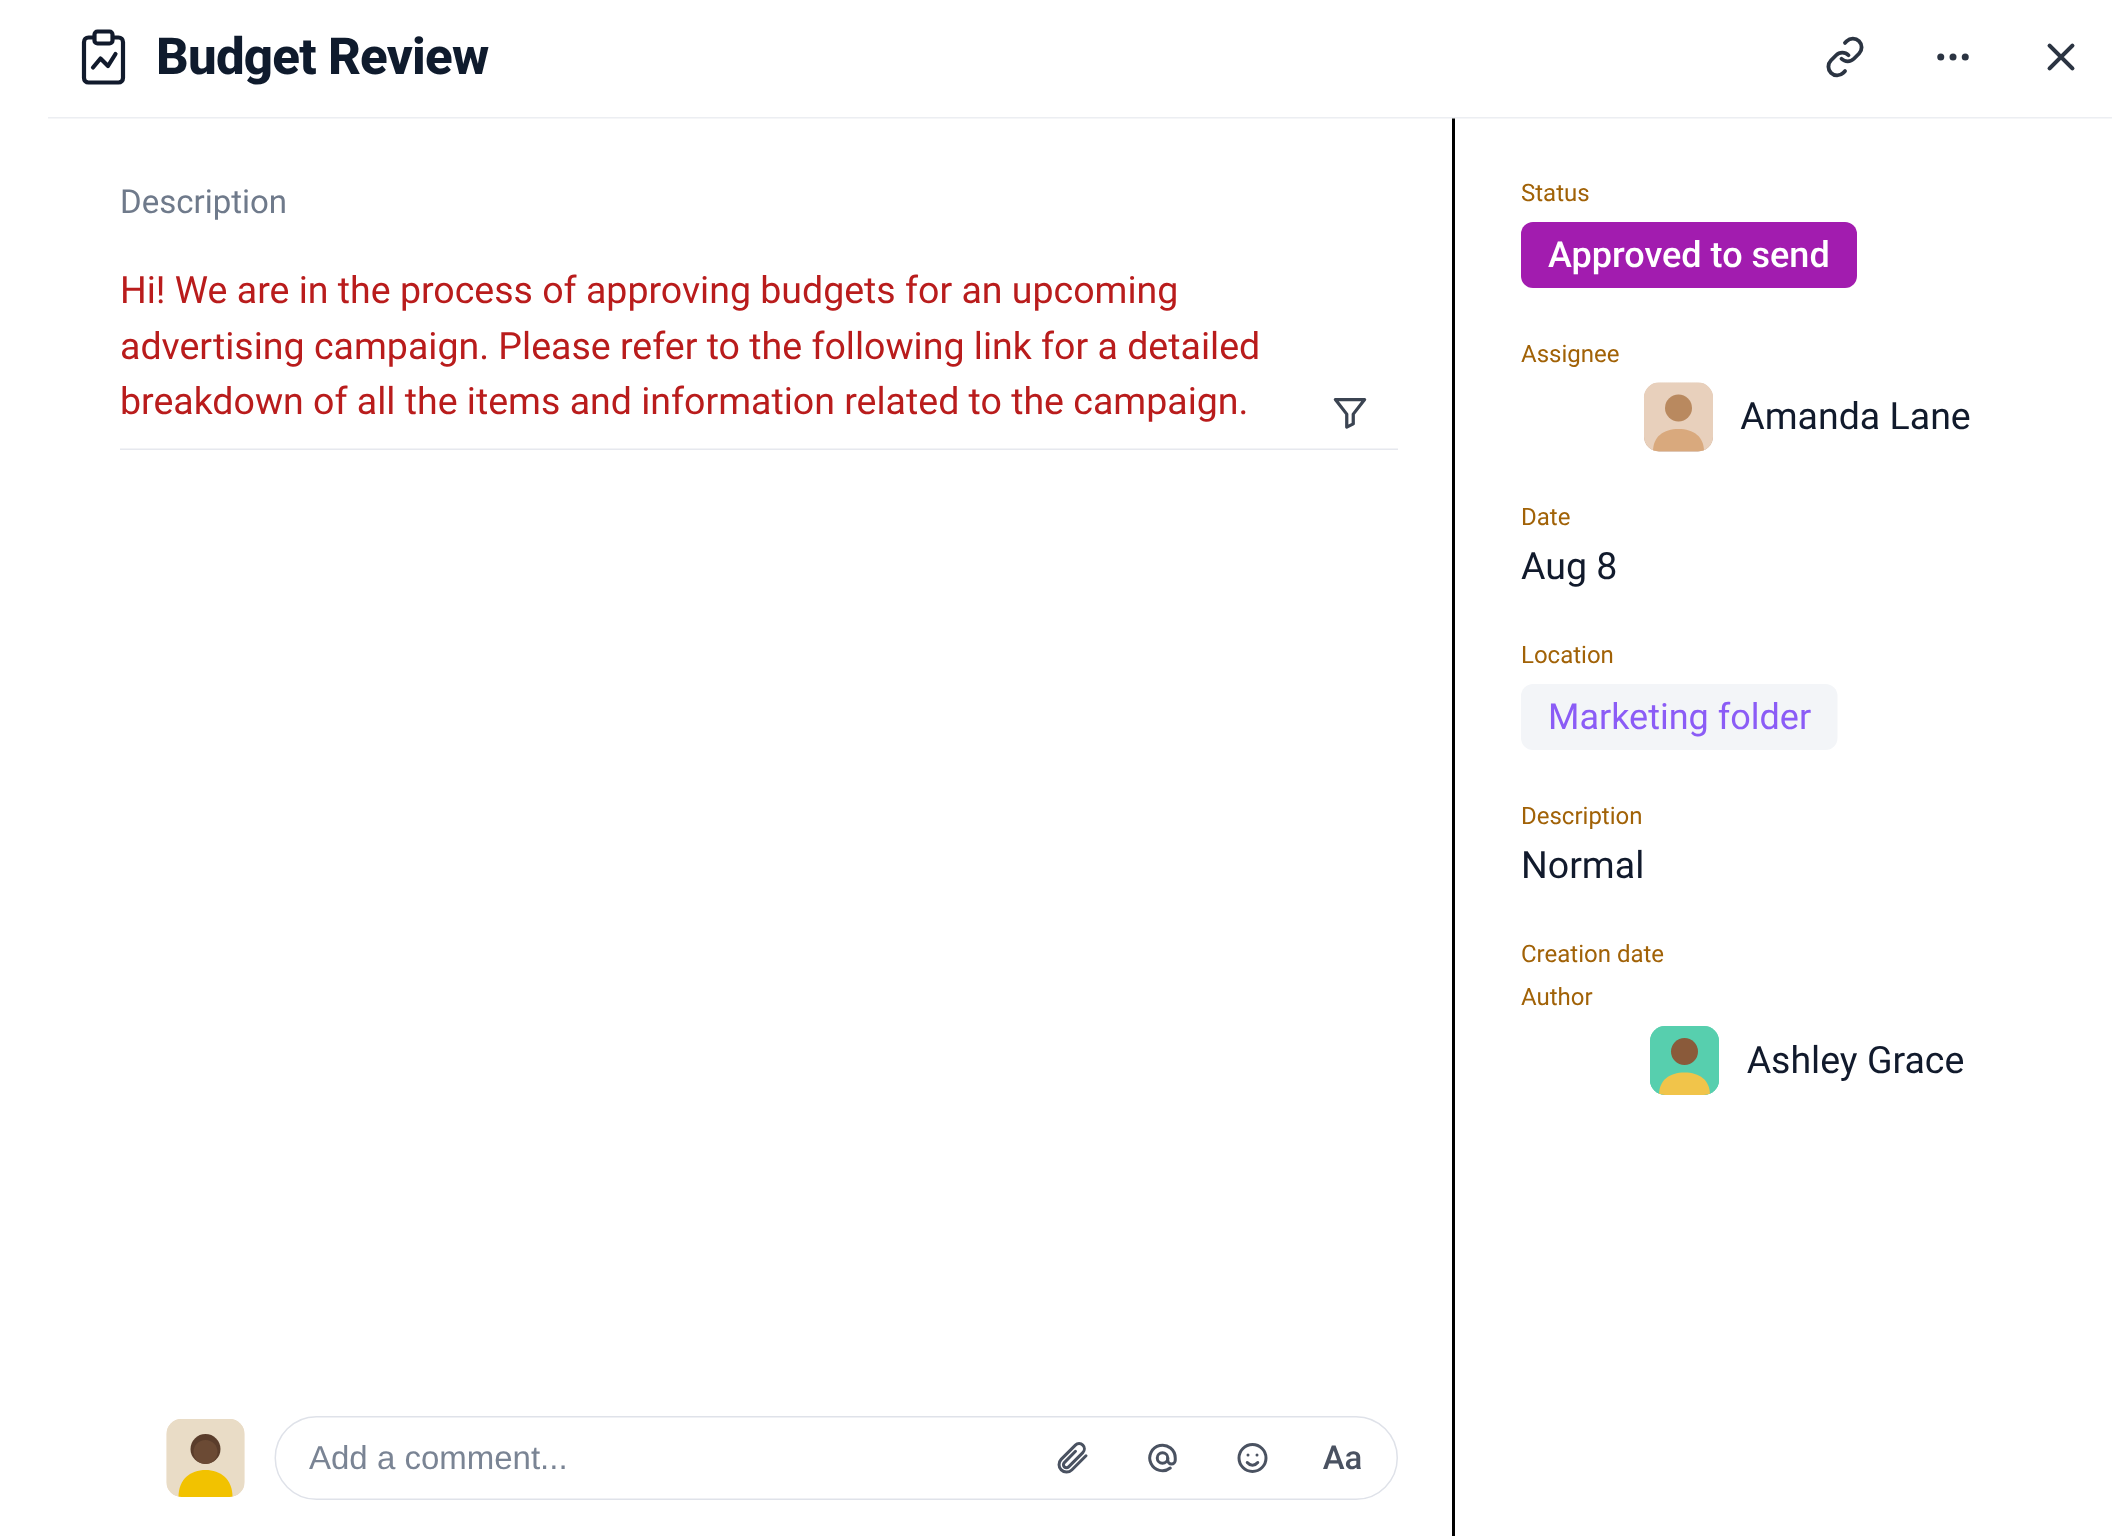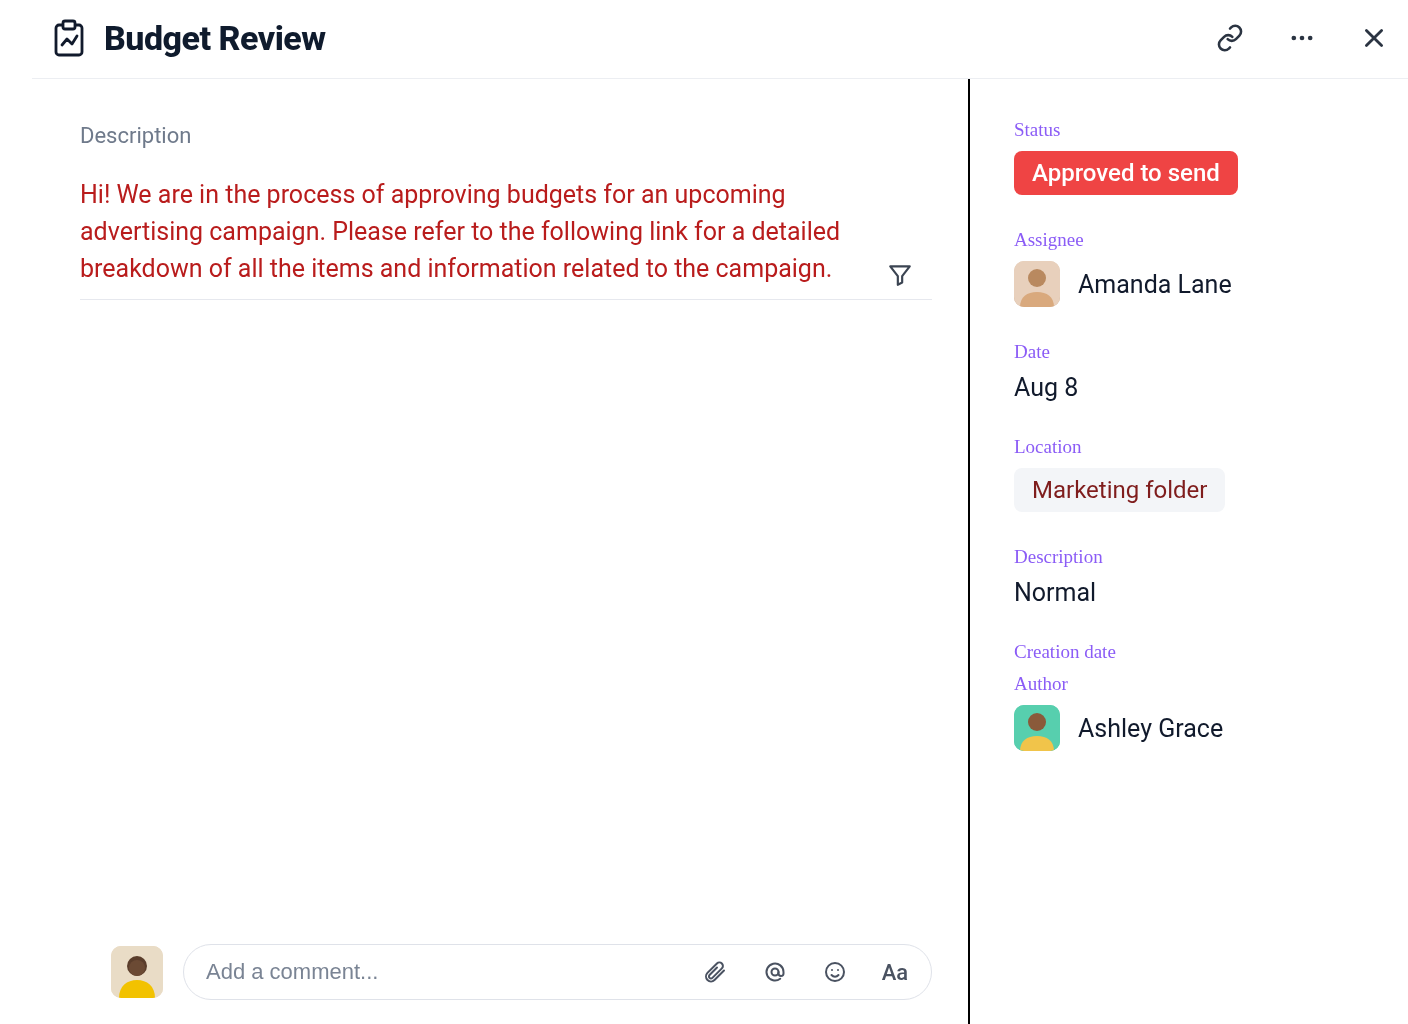--- a/index.html
+++ b/index.html
@@ -27,25 +27,25 @@
   .comment-bar { display:flex; align-items:center; gap:20px;padding-left:31px; }
   .comment-avatar { width:52px; height:52px; border-radius:10px; background:#ead9c0; display:flex; align-items:center; justify-content:center; overflow:hidden; }
   .comment-input-wrap { flex:1; display:flex; align-items:center; border:1px solid #dfe2e9; border-radius:28px; padding:10px 22px; height:56px; }
   .comment-input { flex:1; border:none; outline:none; font-size:22px; color:#4a5261; background:transparent; }
   .comment-input::placeholder { color:#7a8494; }
   .comment-actions { display:flex; align-items:center; gap:32px; color:#4a5261; }
   .comment-actions .mini { width:28px; height:28px; display:flex; align-items:center; justify-content:center; cursor:pointer; font-size:22px; }
   
   .side { width:470px; padding: 40px 44px 24px 44px; overflow:auto; }
   .field { margin-bottom:34px; }
-  .field-label { font-size:19px; color:#8b5cf6; margin-bottom:10px;font-family:Liberation Serif, serif; }
+  .field-label { font-size:16px; color:#a16207; margin-bottom:10px; }
   .field-value { font-size:25px; color:#111a2c; }
-  .status-pill { display:inline-block; background:#ef4444; color:#fff; font-size:24px; padding:8px 18px; border-radius:8px; font-weight:500; }
-  .chip { display:inline-block; background:#f3f5f8; color:#7f1d1d; font-size:24px; padding:8px 18px; border-radius:8px; }
-  .person { display:flex; align-items:center; gap:18px; }
+  .status-pill { display:inline-block; background:#a21caf; color:#fff; font-size:24px; padding:8px 18px; border-radius:8px; font-weight:500; }
+  .chip { display:inline-block; background:#f3f5f8; color:#8b5cf6; font-size:24px; padding:8px 18px; border-radius:8px; }
+  .person { display:flex; align-items:center; gap:18px;justify-content:center; }
   .avatar { width:46px; height:46px; border-radius:10px; overflow:hidden; display:flex; align-items:center; justify-content:center; }
   .avatar.amanda { background:linear-gradient(180deg,#e8d0bc 0%, #c19a7d 100%); }
   .avatar.ashley { background:linear-gradient(180deg,#6fd3b8 0%, #3ebfa0 100%); }
   .avatar svg { display:block; }
 </style>
 </head>
 <body>
 
 <div class="shell">
 

